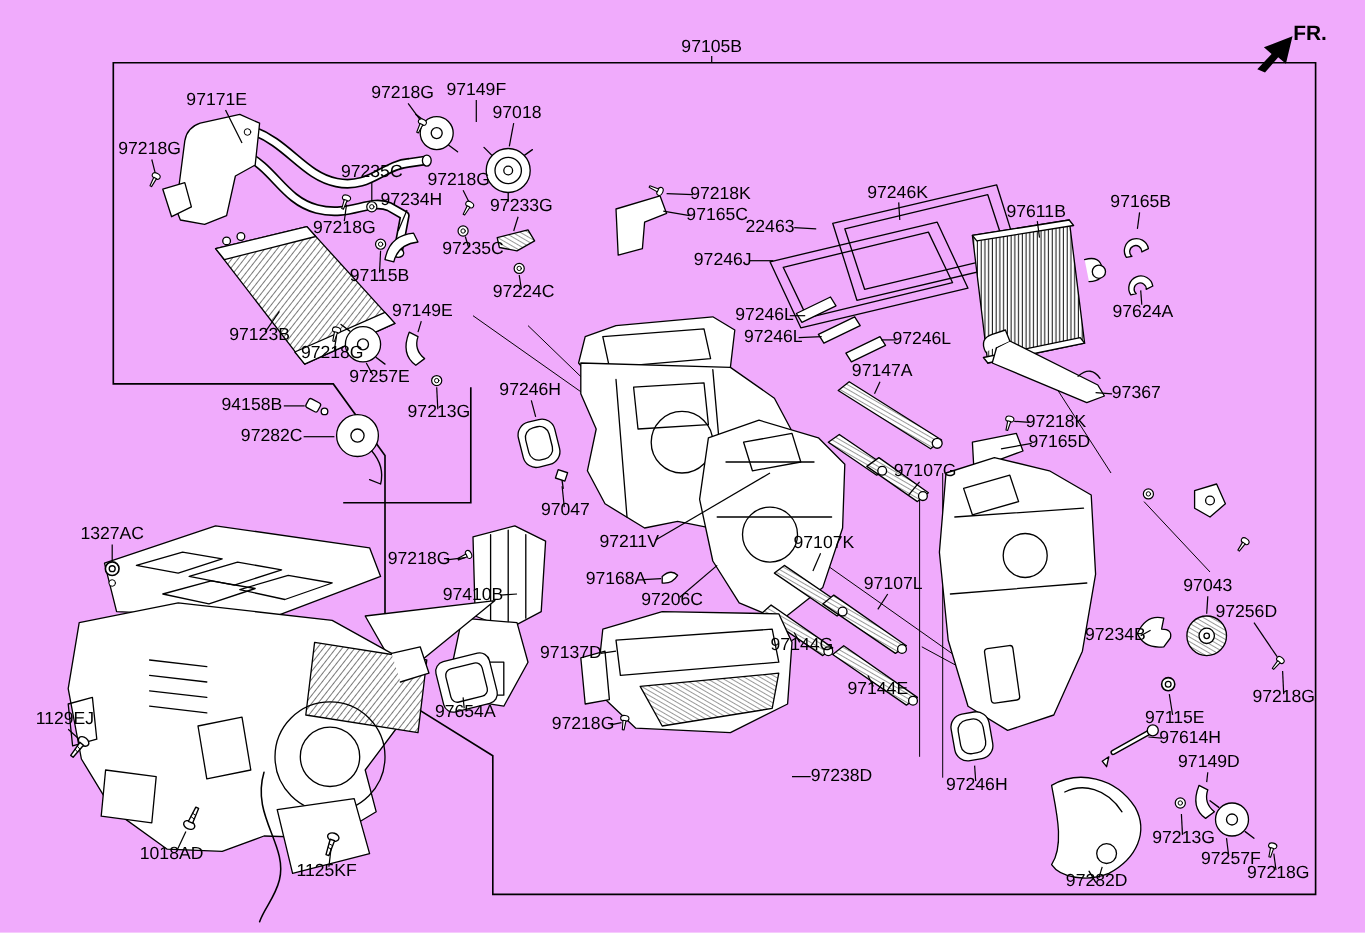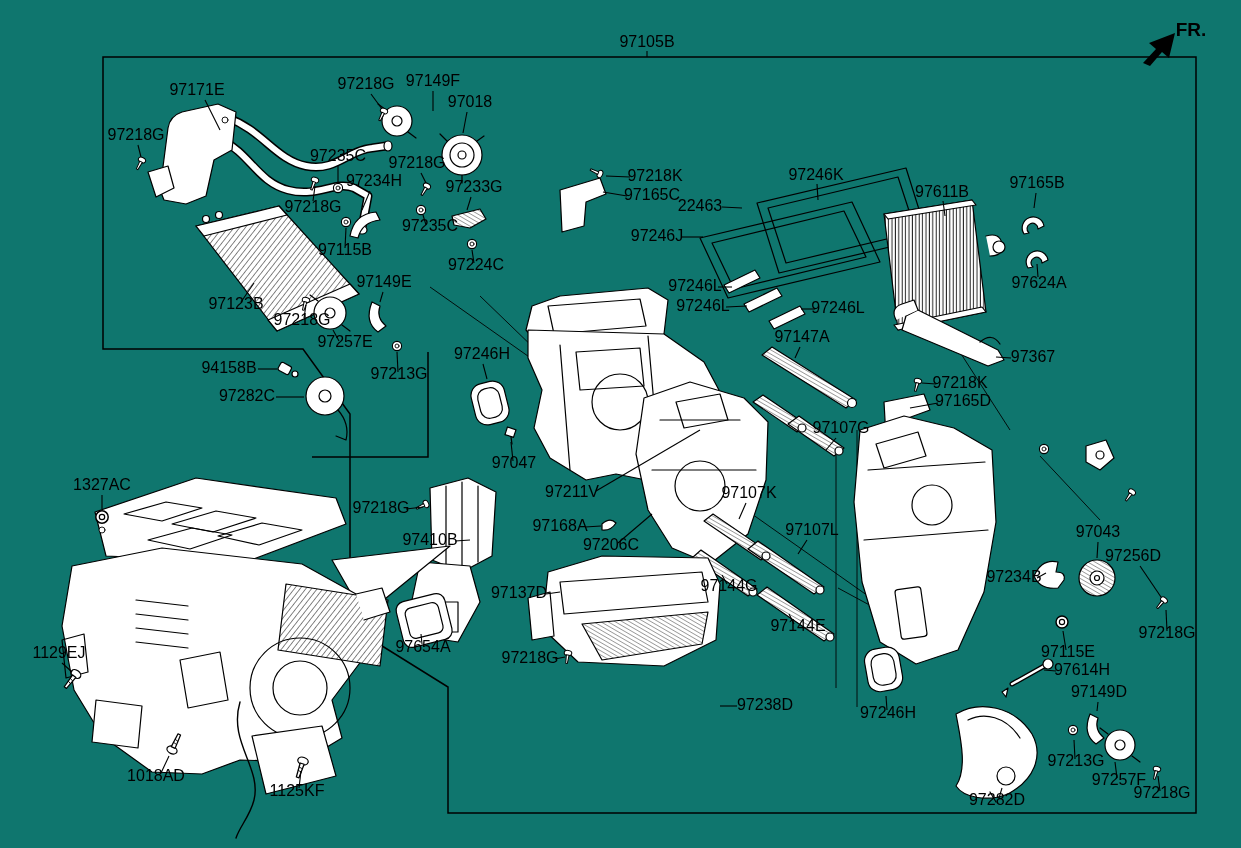--- a/index.html
+++ b/index.html
@@ -1,16 +1,16 @@
 <!DOCTYPE html>
 <html><head>
 <meta charset="utf-8">
 <style>
   html,body{margin:0;padding:0;background:#fff;}
-  .stage{position:relative;width:1241px;height:848px;background:#0f766e;overflow:hidden;
+  .stage{position:relative;width:1241px;height:848px;background:#f0abfc;overflow:hidden;
          font-family:"Liberation Sans",sans-serif;}
   svg{position:absolute;left:0;top:0;}
   .plbl{font-family:"Liberation Sans",sans-serif;font-size:16px;fill:#000;text-anchor:middle;}
   .frbold{font-size:19px;font-weight:bold;}
   .leader{stroke:#000;stroke-width:1.1;fill:none;}
   .boxline{stroke:#000;stroke-width:1.5;fill:none;}
   .consline{stroke:#000;stroke-width:0.9;fill:none;}
 </style>
 </head>
 <body>

